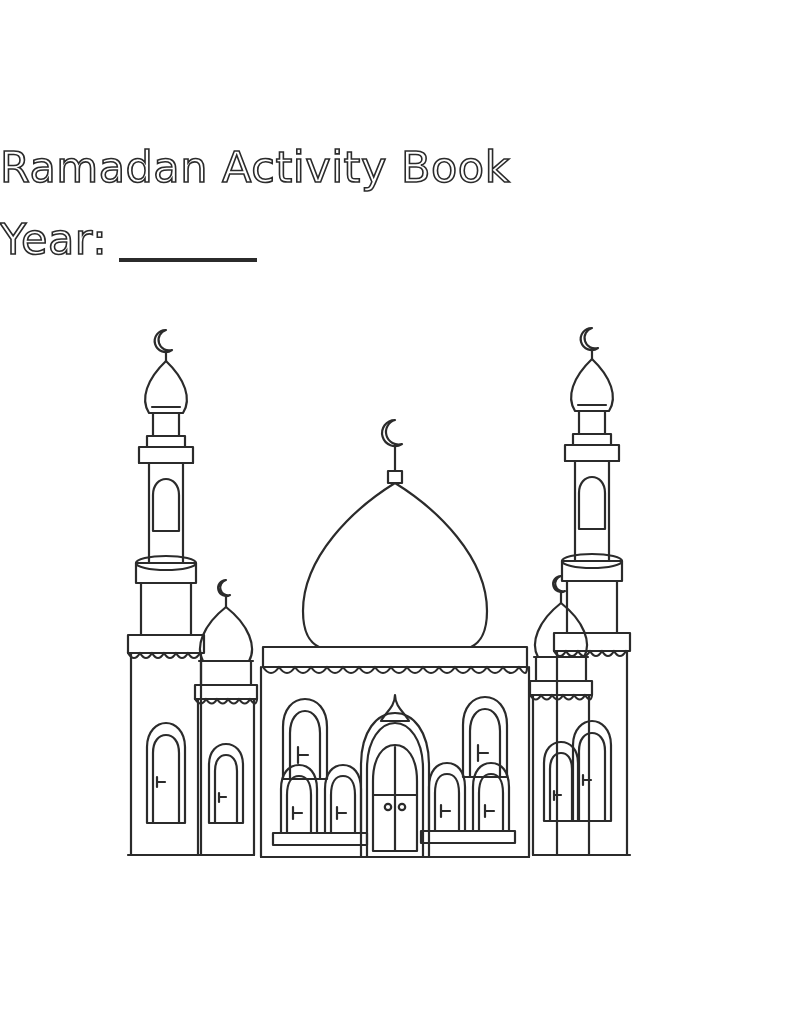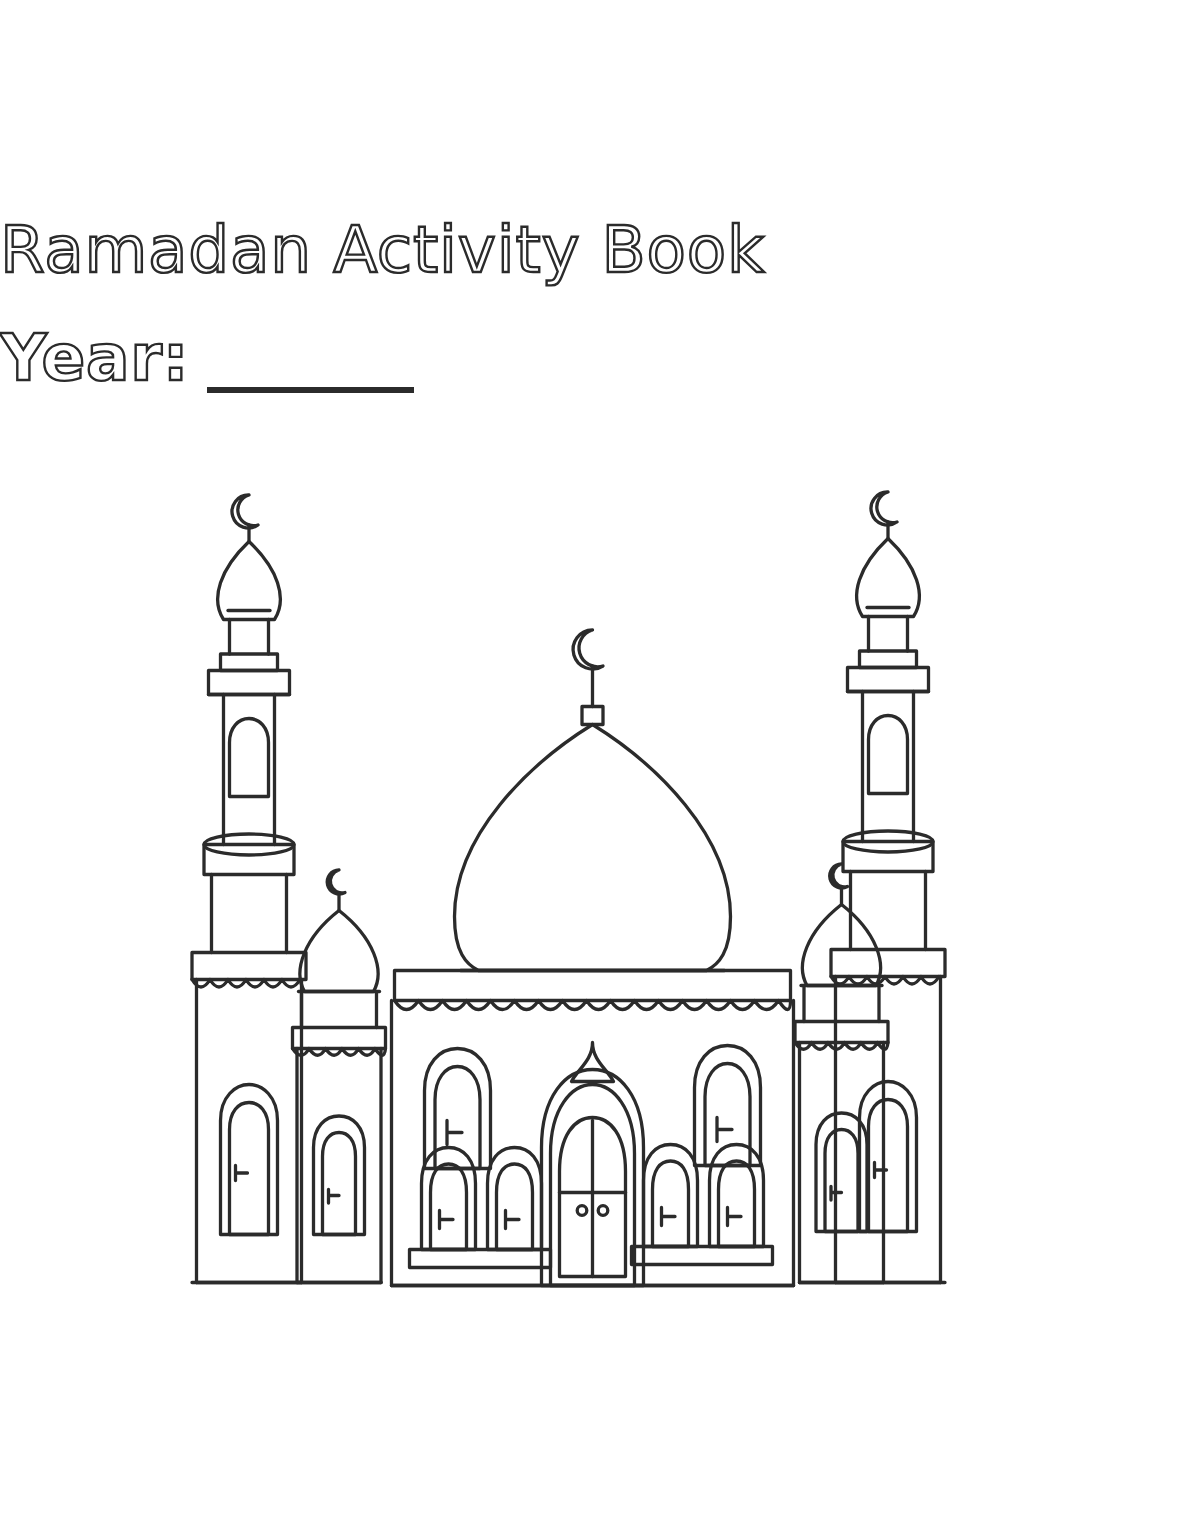--- a/index.html
+++ b/index.html
@@ -32,21 +32,20 @@
     font-weight: 400;
     letter-spacing: 0.5px;
     color: #ffffff;
     -webkit-text-stroke: 1.6px #2b2b2b;
     text-stroke: 1.6px #2b2b2b;
     line-height: 58px;
     white-space: nowrap;
   }
   .title-line.second {
     margin-top: 14px;
-    font-weight: bold;
   }
   .year-row {
     display: inline-block;
     position: relative;
   }
   .blank-rule {
     display: inline-block;
     width: 138px;
     height: 0;
     border-bottom: 4px solid #2b2b2b;

